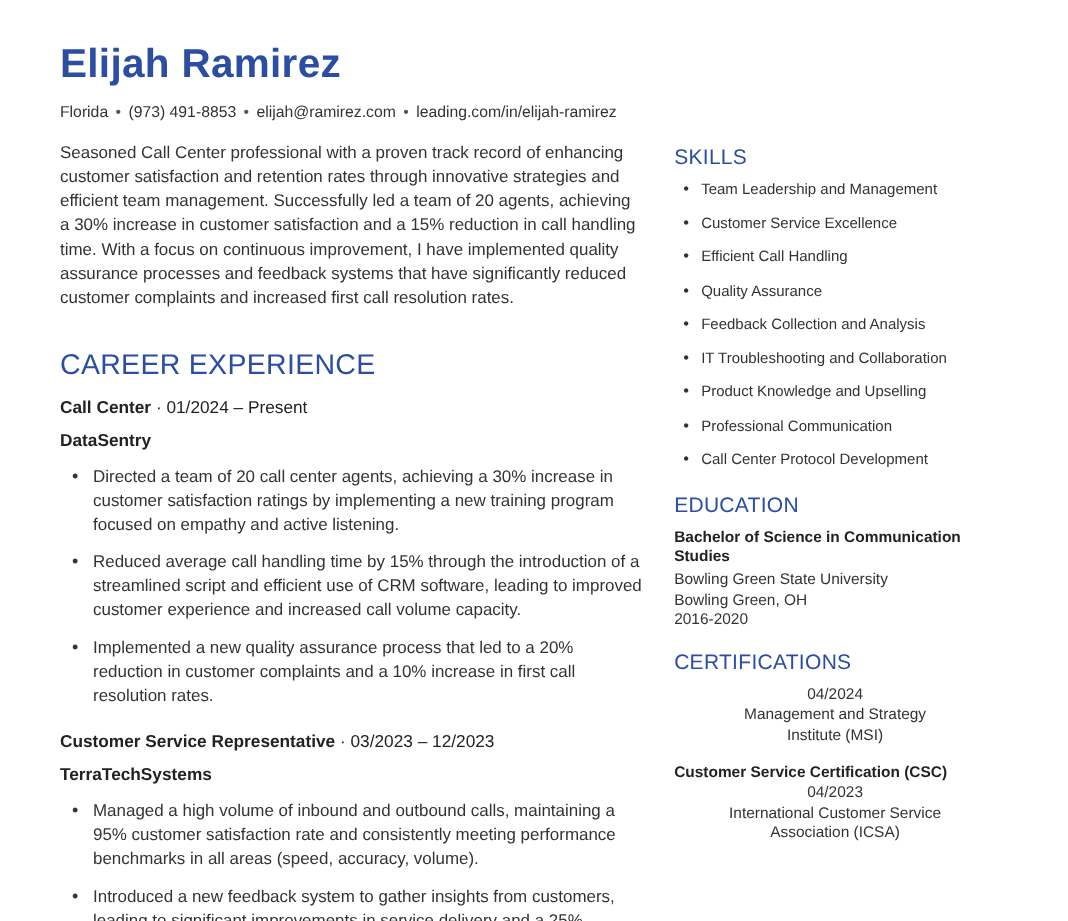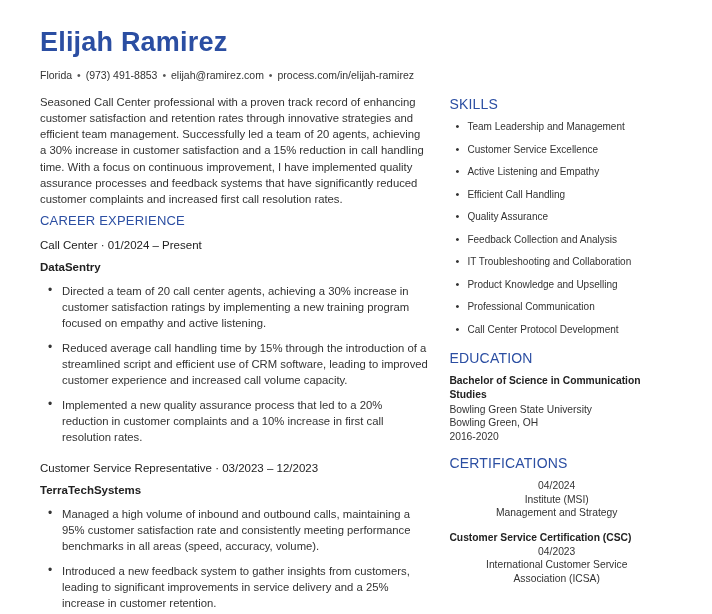--- a/index.html
+++ b/index.html
@@ -50,43 +50,43 @@
   }
   .col-right {
     width: 222px;
     box-sizing: border-box;
     padding-left: 6px;
   }
   .summary {
     font-size: 11.3px;
     line-height: 1.42;
     color: #333333;
-    margin-bottom: 6px;
+    margin-bottom: 26px;
     text-align: left;
   }
   .section-title {
-    font-size: 13px;
+    font-size: 19px;
     color: #2b4ea2;
     font-weight: normal;
     margin: 0 0 10px 0;
     letter-spacing: 0.2px;
   }
   .section-title.side {
     font-size: 14px;
     margin-top: 2px;
     margin-bottom: 8px;
   }
   .job-head {
     font-size: 11.5px;
     color: #222222;
     margin-bottom: 8px;
     line-height: 1.3;
   }
   .job-title {
-    font-weight: normal;
+    font-weight: bold;
   }
   .job-dates {
     font-weight: normal;
   }
   .job-company {
     font-size: 11.5px;
     font-weight: bold;
     color: #222222;
     margin: 0 0 10px 0;
   }
@@ -170,21 +170,21 @@
 
   <h1 class="name">Elijah Ramirez</h1>
 
   <div class="contact-line">
     <span>Florida</span>
     <span class="contact-sep">•</span>
     <span>(973) 491-8853</span>
     <span class="contact-sep">•</span>
     <span>elijah@ramirez.com</span>
     <span class="contact-sep">•</span>
-    <span>process.com/in/elijah-ramirez</span>
+    <span>leading.com/in/elijah-ramirez</span>
   </div>
 
   <div class="columns">
 
     <div class="col-left">
 
       <div class="summary">Seasoned Call Center professional with a proven track record of enhancing customer satisfaction and retention rates through innovative strategies and efficient team management. Successfully led a team of 20 agents, achieving a 30% increase in customer satisfaction and a 15% reduction in call handling time. With a focus on continuous improvement, I have implemented quality assurance processes and feedback systems that have significantly reduced customer complaints and increased first call resolution rates.</div>
 
       <h2 class="section-title">CAREER EXPERIENCE</h2>
 
@@ -214,43 +214,42 @@
       </div>
 
     </div>
 
     <div class="col-right">
 
       <h2 class="section-title side">SKILLS</h2>
       <ul class="skills">
         <li>Team Leadership and Management</li>
         <li>Customer Service Excellence</li>
-        <li>Active Listening and Empathy</li>
         <li>Efficient Call Handling</li>
         <li>Quality Assurance</li>
         <li>Feedback Collection and Analysis</li>
         <li>IT Troubleshooting and Collaboration</li>
         <li>Product Knowledge and Upselling</li>
         <li>Professional Communication</li>
         <li>Call Center Protocol Development</li>
       </ul>
 
       <h2 class="section-title side">EDUCATION</h2>
       <div class="edu-group">
         <div class="edu-title">Bachelor of Science in Communication Studies</div>
         <div class="edu-line">Bowling Green State University</div>
         <div class="edu-line">Bowling Green, OH</div>
         <div class="edu-line">2016-2020</div>
       </div>
 
       <h2 class="section-title side">CERTIFICATIONS</h2>
       <div class="cert-block">
         <div class="cert-line">04/2024</div>
+        <div class="cert-line">Management and Strategy</div>
         <div class="cert-line">Institute (MSI)</div>
-        <div class="cert-line">Management and Strategy</div>
       </div>
       <div class="cert-block">
         <div class="cert-name">Customer Service Certification (CSC)</div>
         <div class="cert-line">04/2023</div>
         <div class="cert-line">International Customer Service</div>
         <div class="cert-line">Association (ICSA)</div>
       </div>
 
     </div>
 

